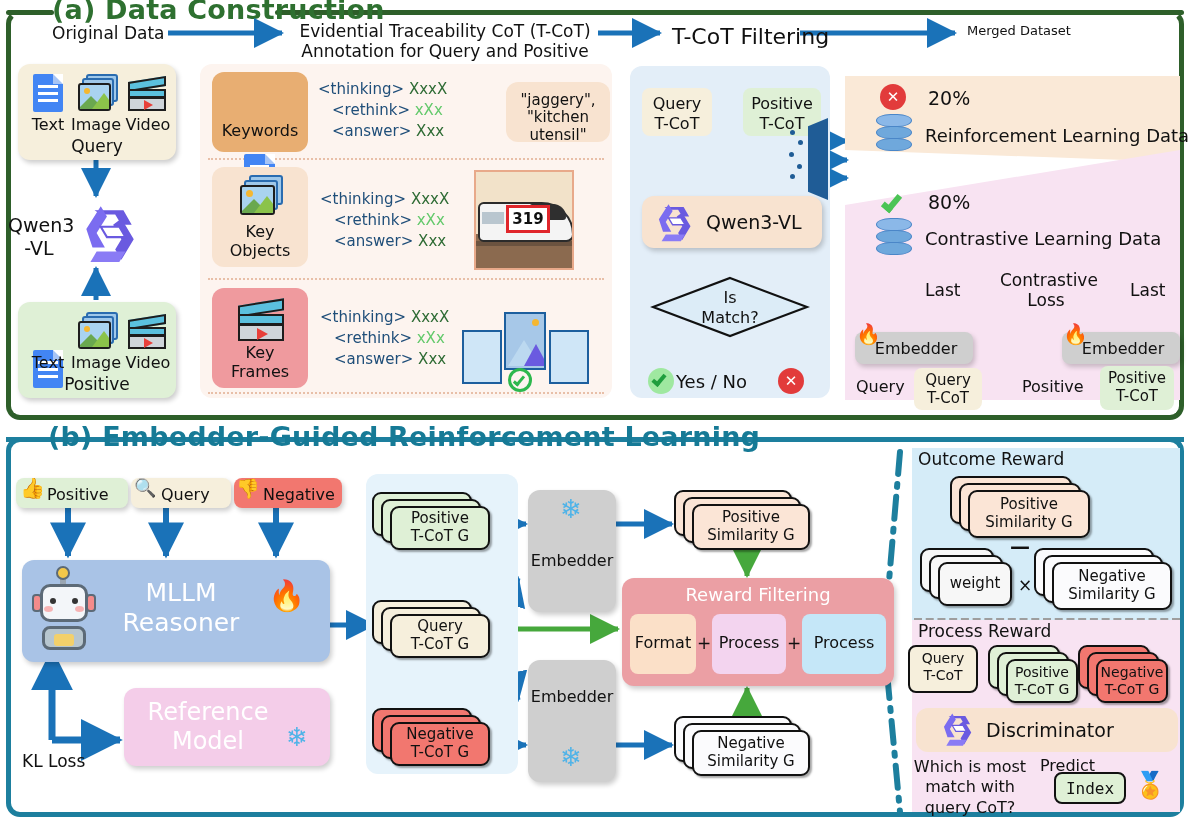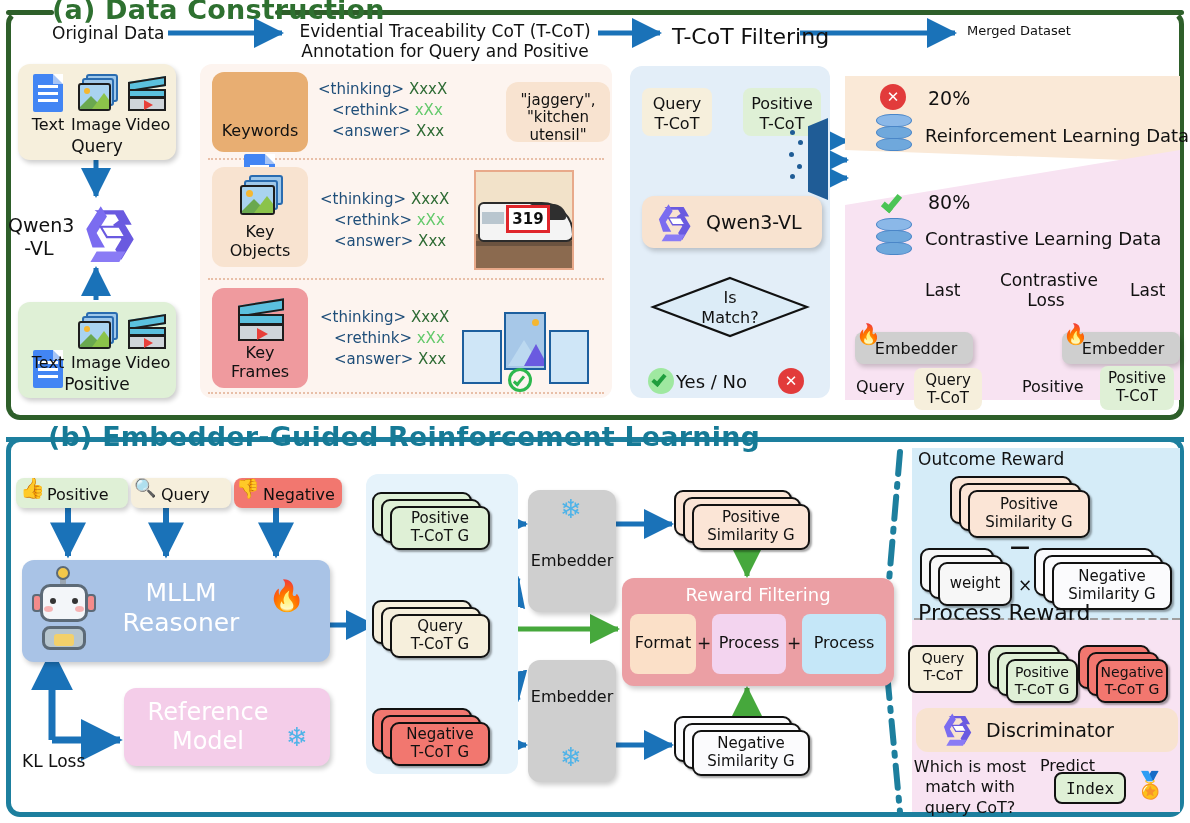--- a/index.html
+++ b/index.html
@@ -548,21 +548,21 @@
     <div class="card c1" style="width:120px; height:48px; background:#fbfbfd;"></div>
     <div class="card c2" style="width:120px; height:48px; background:#fbfbfd;"></div>
     <div class="card c3" style="width:120px; height:48px; background:#fbfbfd;"></div>
     <div class="lbl" style="left:18px; top:20px; width:120px; white-space:pre-line; line-height:1.18;">Negative
 Similarity G</div>
   </div>
 
   <div class="dashed-sep" style="left:914px; top:618px; width:266px;"></div>
 
   <div style="position:absolute; left:912px; top:620px; width:268px; height:192px; background:#f8e3f2;"></div>
-  <div class="t" style="left:918px; top:600px; font-size:22px;text-align:center;">Process Reward</div>
+  <div class="t" style="left:918px; top:622px; font-size:17px;text-align:center;">Process Reward</div>
 
   <div class="rbox outlined cream" style="left:908px; top:645px; width:70px; height:48px;"></div>
   <div class="tc" style="left:908px; top:650px; width:70px; font-size:14px; white-space:pre-line; line-height:1.2;">Query
 T-CoT</div>
 
   <div class="stack" style="left:988px; top:645px; width:96px; height:54px;">
     <div class="card c1 green" style="width:72px; height:44px;"></div>
     <div class="card c2 green" style="width:72px; height:44px;"></div>
     <div class="card c3 green" style="width:72px; height:44px;"></div>
     <div class="lbl" style="left:18px; top:19px; width:72px; font-size:14px; white-space:pre-line; line-height:1.18;">Positive

